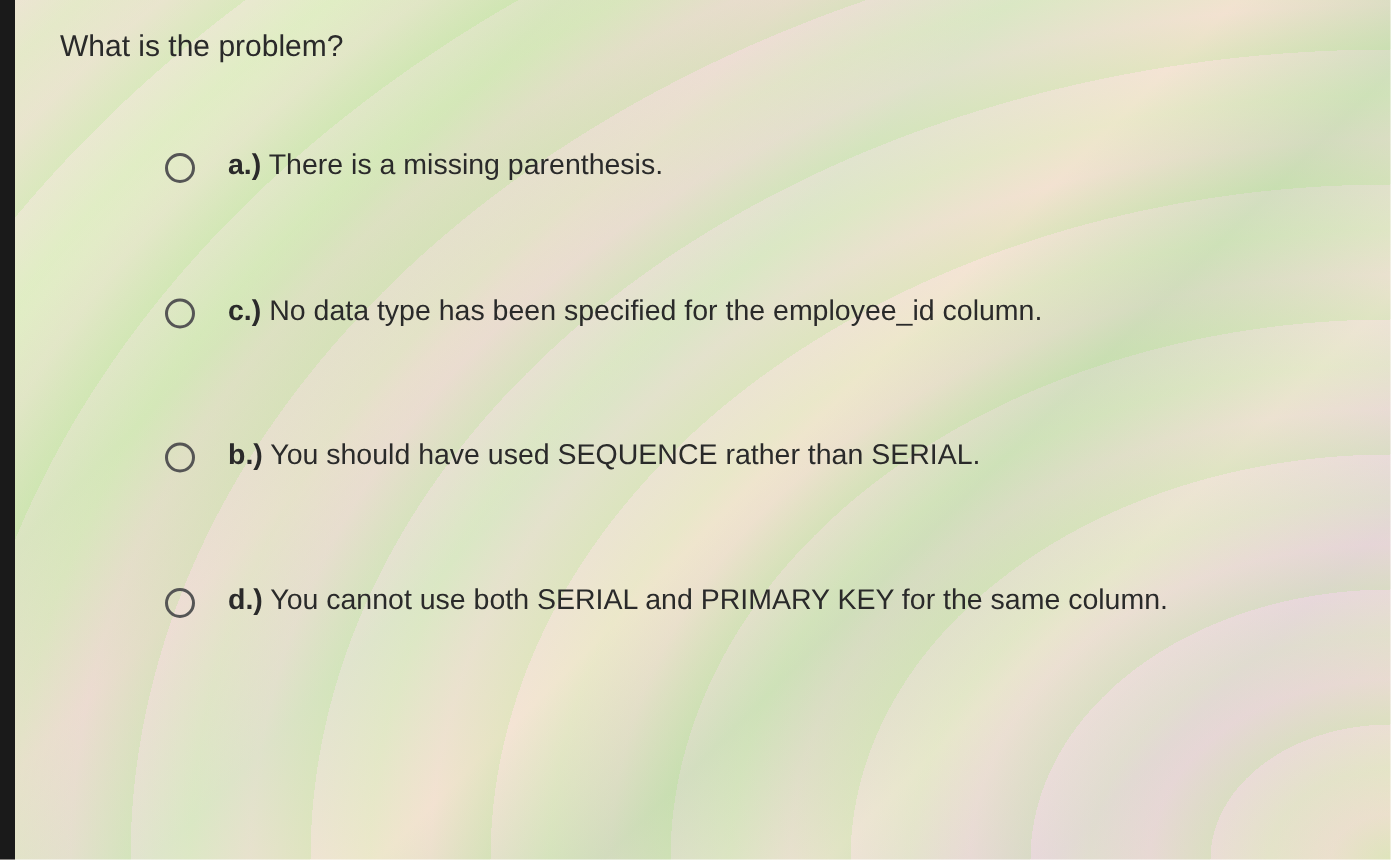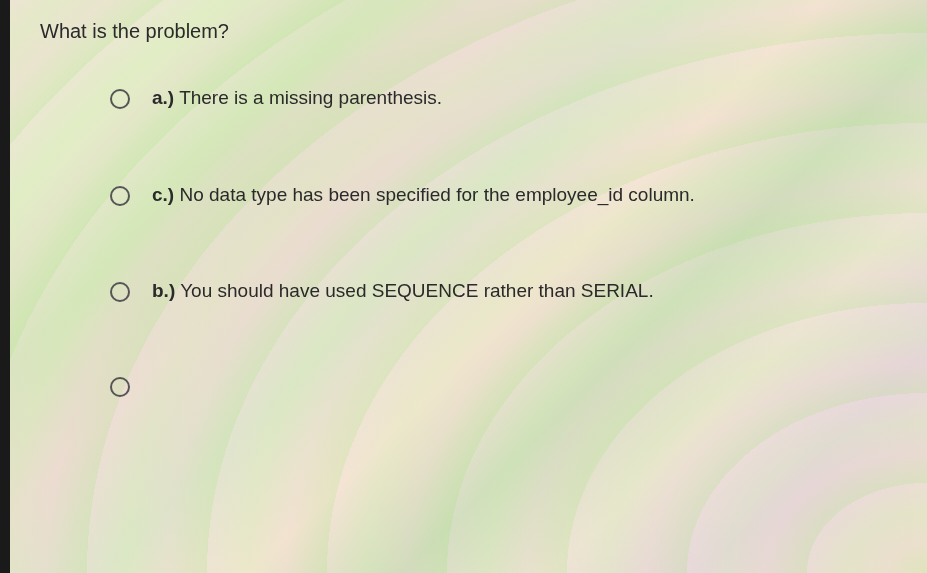--- a/index.html
+++ b/index.html
@@ -49,21 +49,21 @@
     }
     .statement {
       font-size: 20px;
       color: #2a2a2a;
       margin-bottom: 35px;
       font-weight: 400;
     }
     .question {
       font-size: 20px;
       color: #2a2a2a;
-      margin-bottom: 42px;
+      margin-bottom: 55px;
       font-weight: 400;
     }
     .options {
       padding-left: 70px;
     }
     .option {
       display: flex;
       align-items: center;
       margin-bottom: 70px;
     }
@@ -117,16 +117,20 @@
     <div class="option">
       <div class="radio"></div>
       <div class="option-label">
         <span class="option-letter">b.)</span>
         <span class="option-text">You should have used SEQUENCE rather than SERIAL.</span>
       </div>
     </div>
 
     <div class="option">
       <div class="radio"></div>
+      <div class="option-label">
+        <span class="option-letter">d.)</span>
+        <span class="option-text">You cannot use both SERIAL and PRIMARY KEY for the same column.</span>
+      </div>
     </div>
 
   </div>
 </div>
 
 </body></html>

